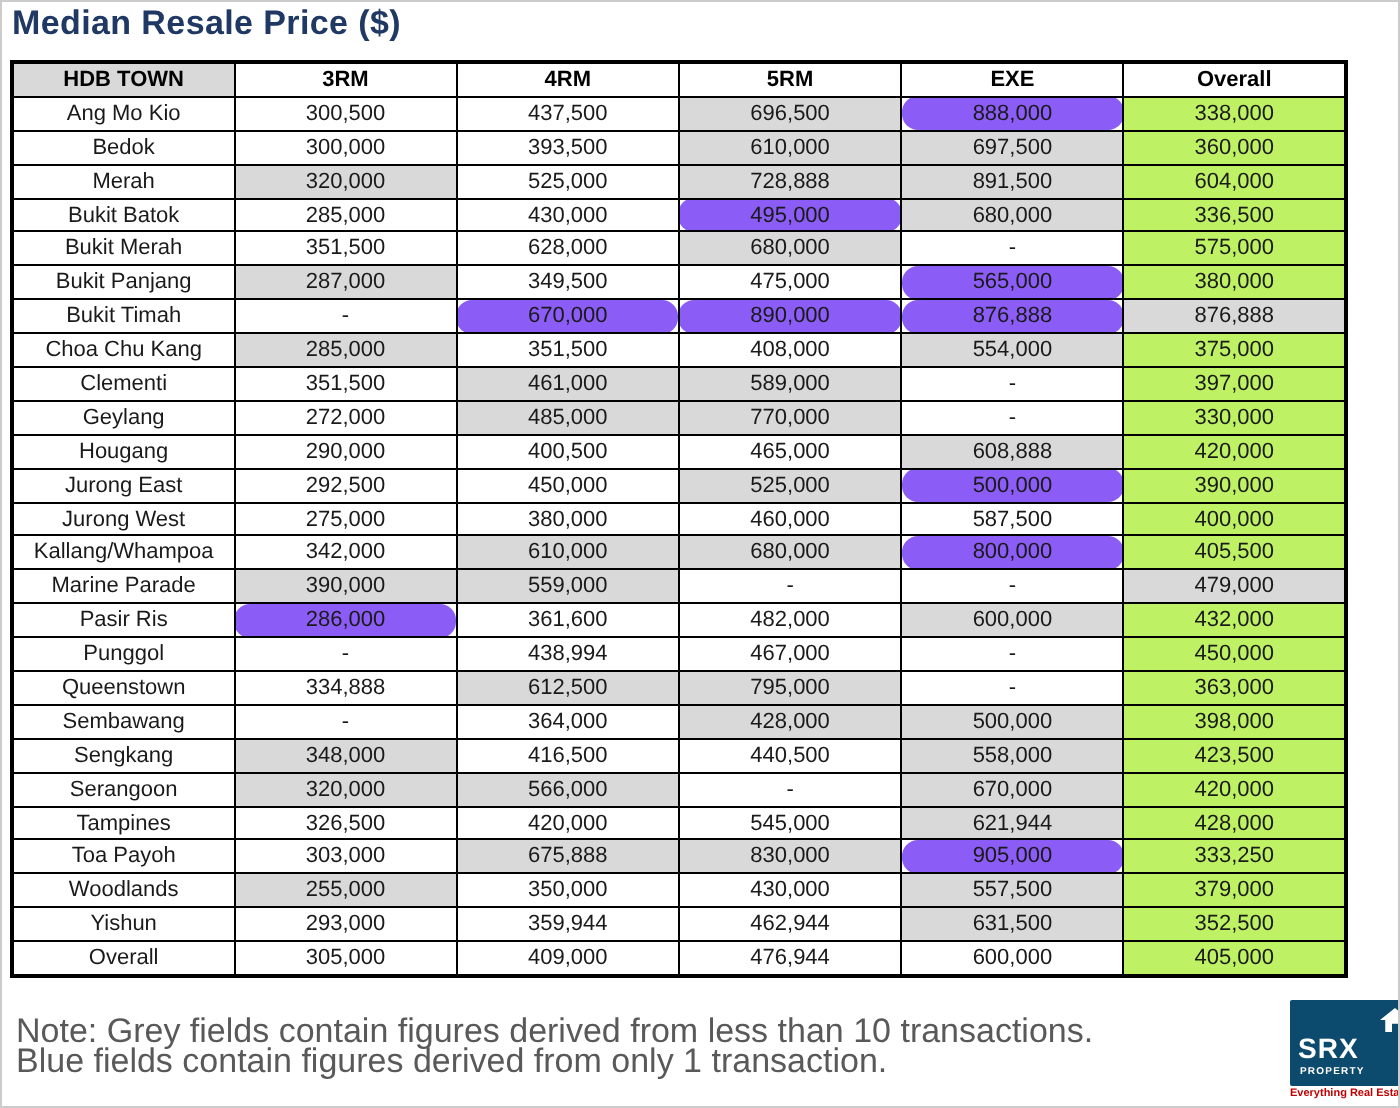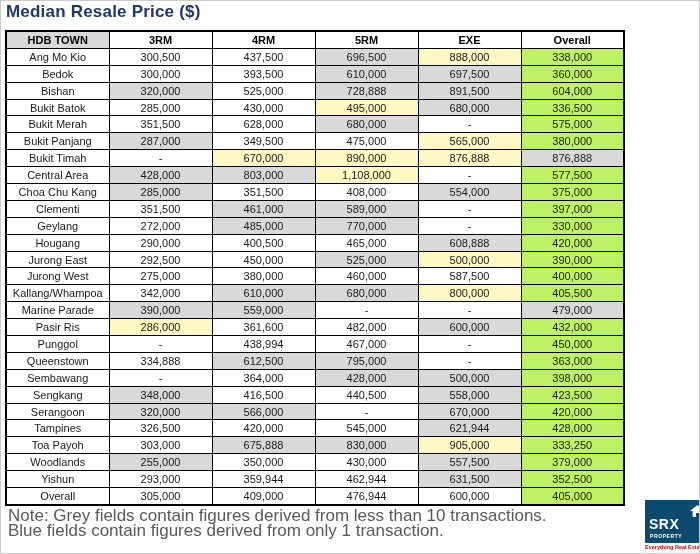--- a/index.html
+++ b/index.html
@@ -8,34 +8,34 @@
     position: relative; width: 700px; height: 554px;
     background: #ffffff; border: 1px solid #cccccc; box-sizing: border-box;
     overflow: hidden;
   }
   .title {
     position: absolute; left: 5px; top: 1px;
     font-size: 17px; font-weight: bold; color: #1F3864;
     letter-spacing: 0.2px;
   }
   table.price {
-    position: absolute; left: 4px; top: 29px; width: 620px;
+    position: absolute; left: 4px; top: 29px; width: 669px;
     border-collapse: collapse; table-layout: fixed;
     border: 2px solid #000000;
   }
   table.price th, table.price td {
     border: 1px solid #000000;
     height: 15.9px; padding: 0 2px;
     font-size: 11px; text-align: center; vertical-align: middle;
     white-space: nowrap; overflow: hidden; color: #1a1a1a;
   }
   table.price th { font-weight: bold; color: #000; }
   .bg-w { background: #FFFFFF; }
   .bg-g { background: #D9D9D9; }
-  .bg-b { background: #fef9c3; }
+  .bg-b { background: #8b5cf6; border-radius: 8px; }
   .bg-l { background: #bef264; }
   .note {
     position: absolute; left: 7px; top: 507px;
     font-size: 17px; line-height: 15px; color: #595959;
   }
   .source {
     position: absolute; left: 400px; top: 514px;
     font-size: 15px; font-weight: bold; color: #595959; margin-top: 48px;
   }
   .source .val { margin-left: 9px; }
@@ -88,21 +88,21 @@
         </tr>
         <tr>
           <td class="bg-w">Bedok</td>
           <td class="bg-w">300,000</td>
           <td class="bg-w">393,500</td>
           <td class="bg-g">610,000</td>
           <td class="bg-g">697,500</td>
           <td class="bg-l">360,000</td>
         </tr>
         <tr>
-          <td class="bg-w">Bishan</td>
+          <td class="bg-w">Merah</td>
           <td class="bg-g">320,000</td>
           <td class="bg-w">525,000</td>
           <td class="bg-g">728,888</td>
           <td class="bg-g">891,500</td>
           <td class="bg-l">604,000</td>
         </tr>
         <tr>
           <td class="bg-w">Bukit Batok</td>
           <td class="bg-w">285,000</td>
           <td class="bg-w">430,000</td>
@@ -126,28 +126,20 @@
           <td class="bg-b">565,000</td>
           <td class="bg-l">380,000</td>
         </tr>
         <tr>
           <td class="bg-w">Bukit Timah</td>
           <td class="bg-w">-</td>
           <td class="bg-b">670,000</td>
           <td class="bg-b">890,000</td>
           <td class="bg-b">876,888</td>
           <td class="bg-g">876,888</td>
-        </tr>
-        <tr>
-          <td class="bg-w">Central Area</td>
-          <td class="bg-g">428,000</td>
-          <td class="bg-g">803,000</td>
-          <td class="bg-b">1,108,000</td>
-          <td class="bg-w">-</td>
-          <td class="bg-l">577,500</td>
         </tr>
         <tr>
           <td class="bg-w">Choa Chu Kang</td>
           <td class="bg-g">285,000</td>
           <td class="bg-w">351,500</td>
           <td class="bg-w">408,000</td>
           <td class="bg-g">554,000</td>
           <td class="bg-l">375,000</td>
         </tr>
         <tr>

